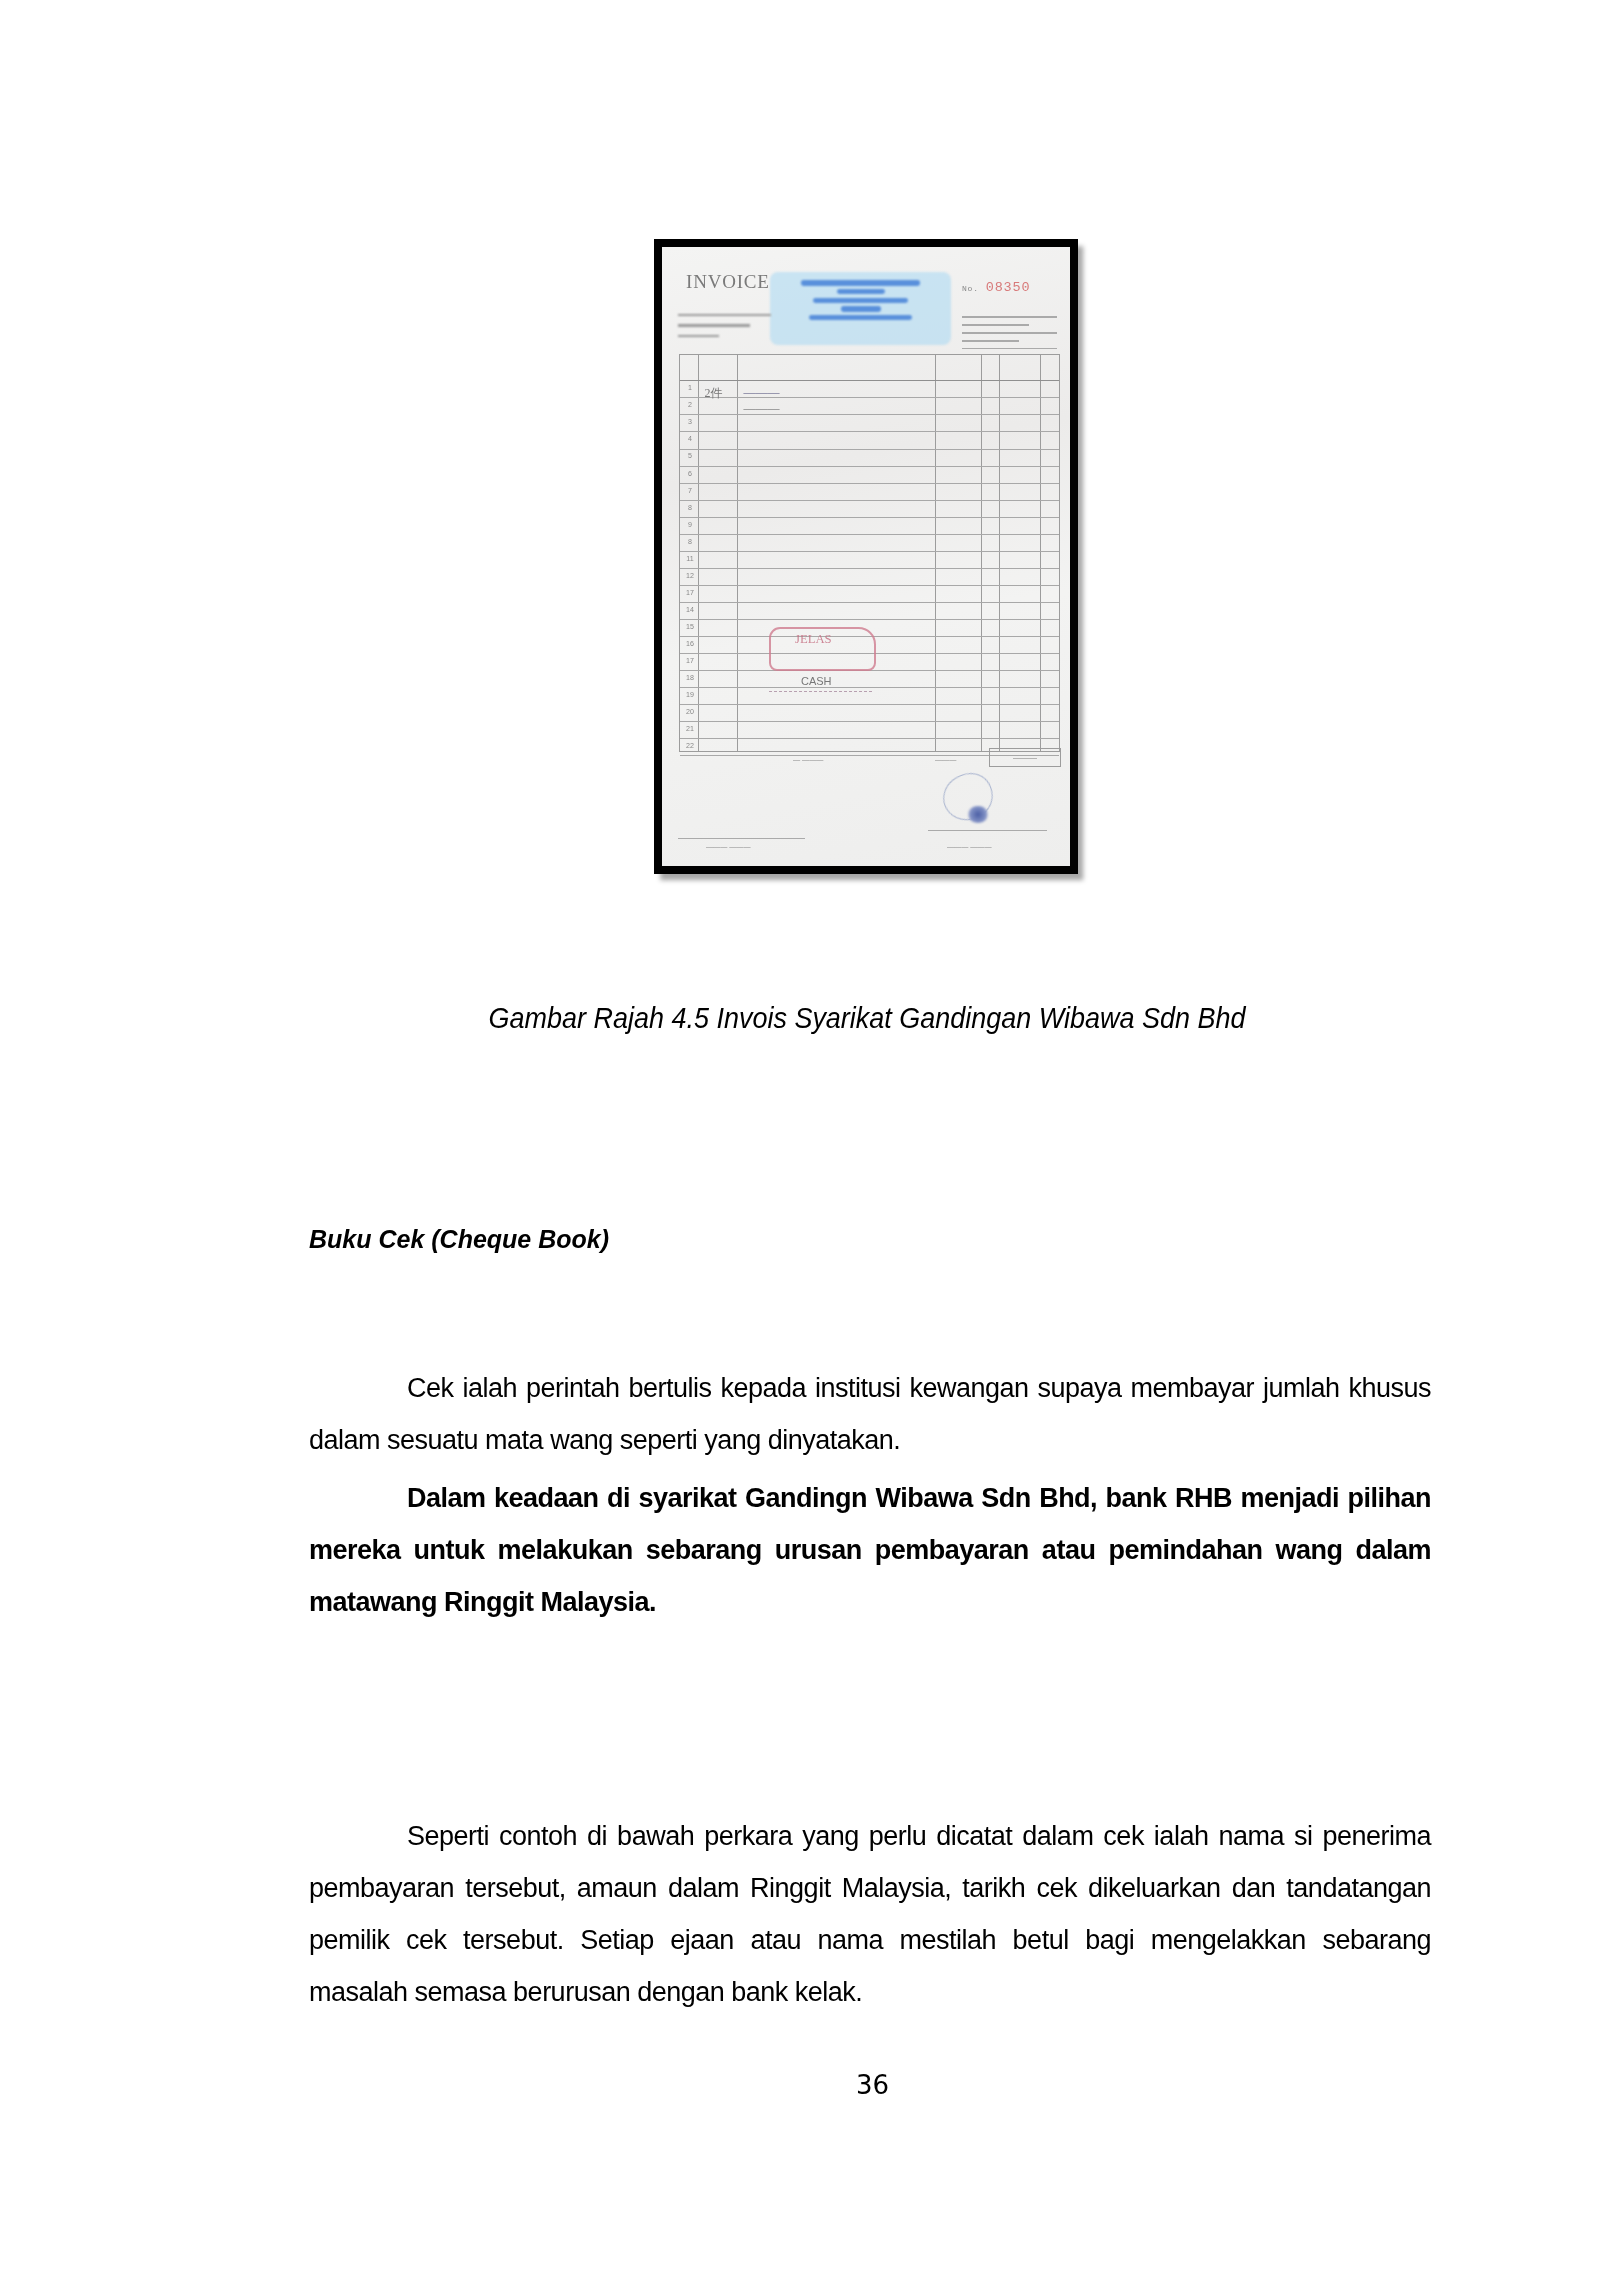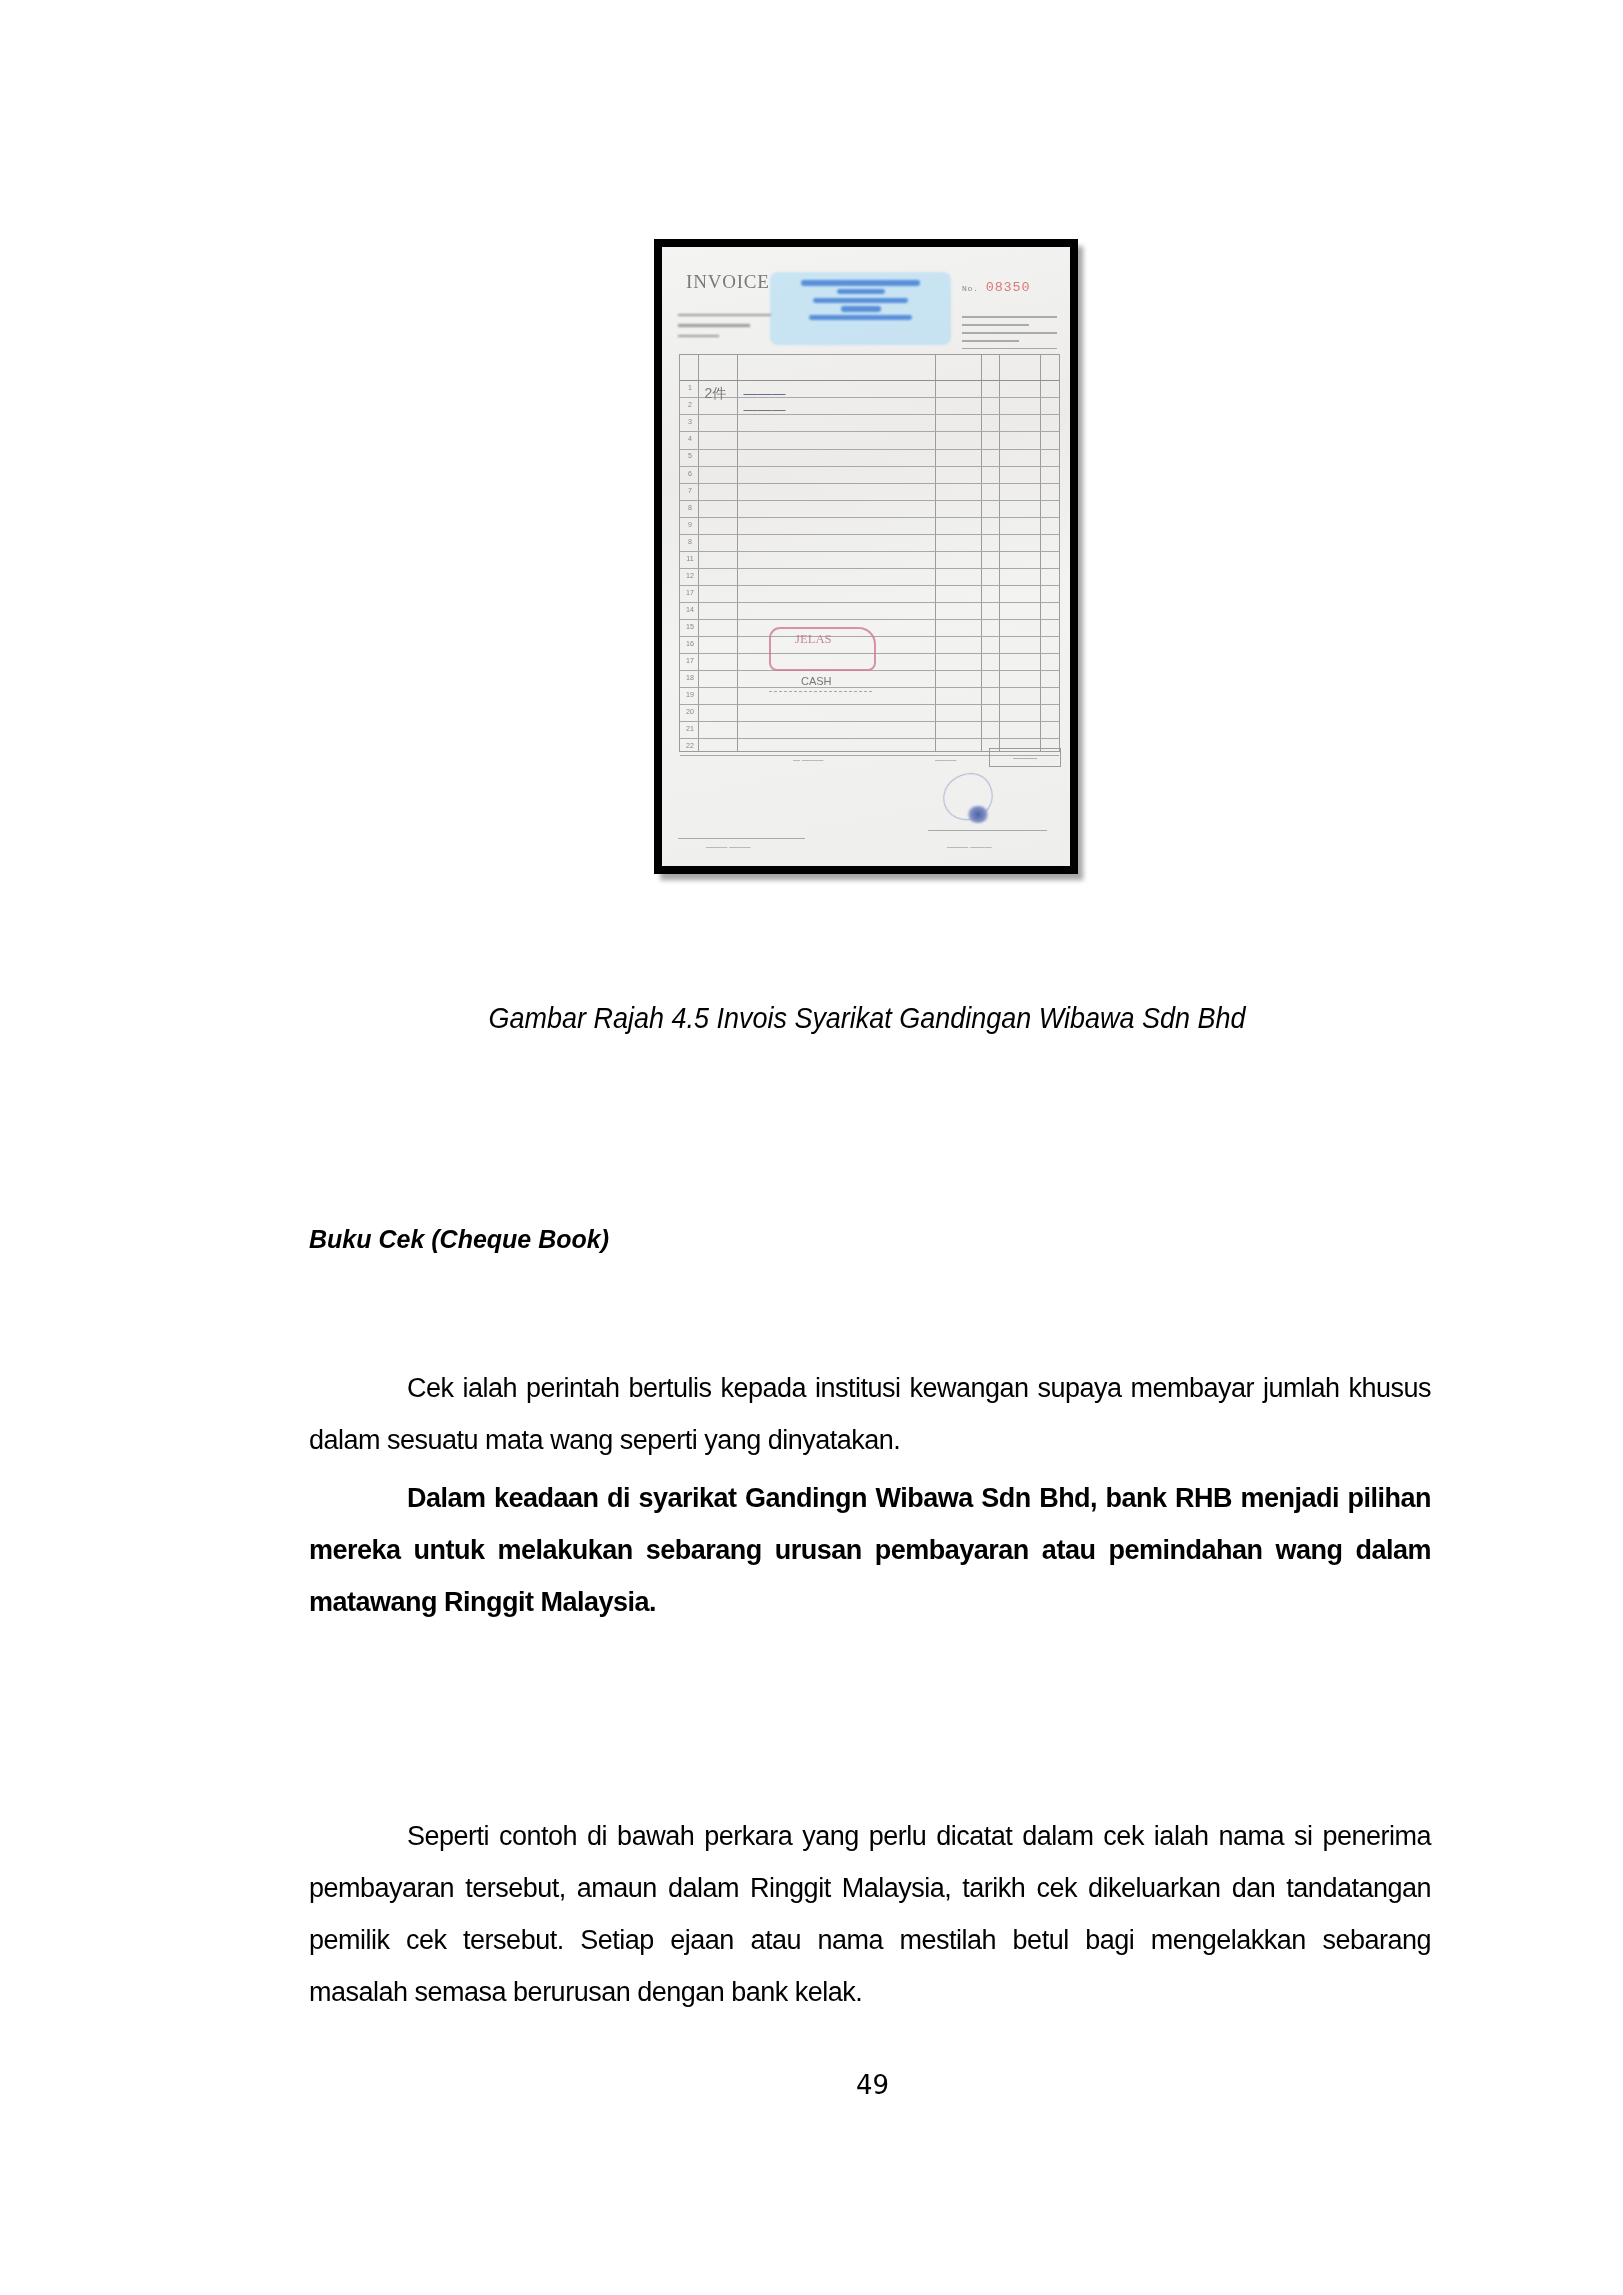--- a/index.html
+++ b/index.html
@@ -39,21 +39,21 @@
     .inv-to { position:absolute; left: 16px; top: 59px; width: 103px; filter: blur(0.8px);}
     .inv-to .ln { height: 2.4px; background: #9a9a9a; margin: 8px 0; }
 
     .inv-table {
       position: absolute; left: 17.4px; top: 107px; width: 379px; height: 396px;
       border: 0.8px solid #9c9c9c; filter: blur(0.4px);
     }
     .inv-table .col { position: absolute; top: 0; bottom: 0; width: 0.8px; background: #9c9c9c; }
     .inv-table .row { position: absolute; left: 0; right: 0; height: 0.8px; background: #a8a8a8; }
     .inv-table .rownum { position: absolute; left: 3.2px; width: 12.7px; font-size: 7.1px; color: #888; text-align: center; font-family: "Liberation Sans", sans-serif; }
-    .inv-cell-text { position: absolute; font-size: 14px; color: #6b6b8f; font-family: Liberation Sans, sans-serif; filter: blur(0.5px); }
+    .inv-cell-text { position: absolute; font-size: 12px; color: #6b6b8f; font-family: Liberation Serif, serif; filter: blur(0.5px); }
 
     .stamp {
       position: absolute; left: 107px; top: 380px; width: 103px; height: 40px;
       border: 2.4px solid #d07d90; border-radius: 11px 17.4px 8px 8px; opacity: 0.8;
       filter: blur(0.7px);
     }
     .stamp-text { position:absolute; left: 24px; top: 3.2px; font-size: 12.7px; color: #c46a7e; font-family: "Liberation Serif", serif; }
     .stamp-note { position:absolute; left: 139px; top: 428px; font-size: 11px; color: #777; filter: blur(0.6px); font-family: "Liberation Sans", sans-serif; }
     .stamp-line { position:absolute; left: 107px; top: 444px; width: 103px; border-top: 1.6px dashed #b8a0b0; filter: blur(0.5px);}
 
@@ -211,14 +211,14 @@
 </div>
 
 <div class="caption">Gambar Rajah 4.5 Invois Syarikat Gandingan Wibawa Sdn Bhd</div>
 
 <div class="section-heading">Buku Cek (Cheque Book)</div>
 
 <p class="para para-1" style="margin:0">Cek ialah perintah bertulis kepada institusi kewangan supaya membayar jumlah khusus dalam sesuatu mata wang seperti yang dinyatakan.</p>
 <p class="para para-2" style="margin:0">Dalam keadaan di syarikat Gandingn Wibawa Sdn Bhd, bank RHB menjadi pilihan mereka untuk melakukan sebarang urusan pembayaran atau pemindahan wang dalam matawang Ringgit Malaysia.</p>
 <p class="para para-3" style="margin:0">Seperti contoh di bawah perkara yang perlu dicatat dalam cek ialah nama si penerima pembayaran tersebut, amaun dalam Ringgit Malaysia, tarikh cek dikeluarkan dan tandatangan pemilik cek tersebut. Setiap ejaan atau nama mestilah betul bagi mengelakkan sebarang masalah semasa berurusan dengan bank kelak.</p>
 
-<div class="page-number">49</div>
+<div class="page-number">36</div>
 
 
 </body></html>

